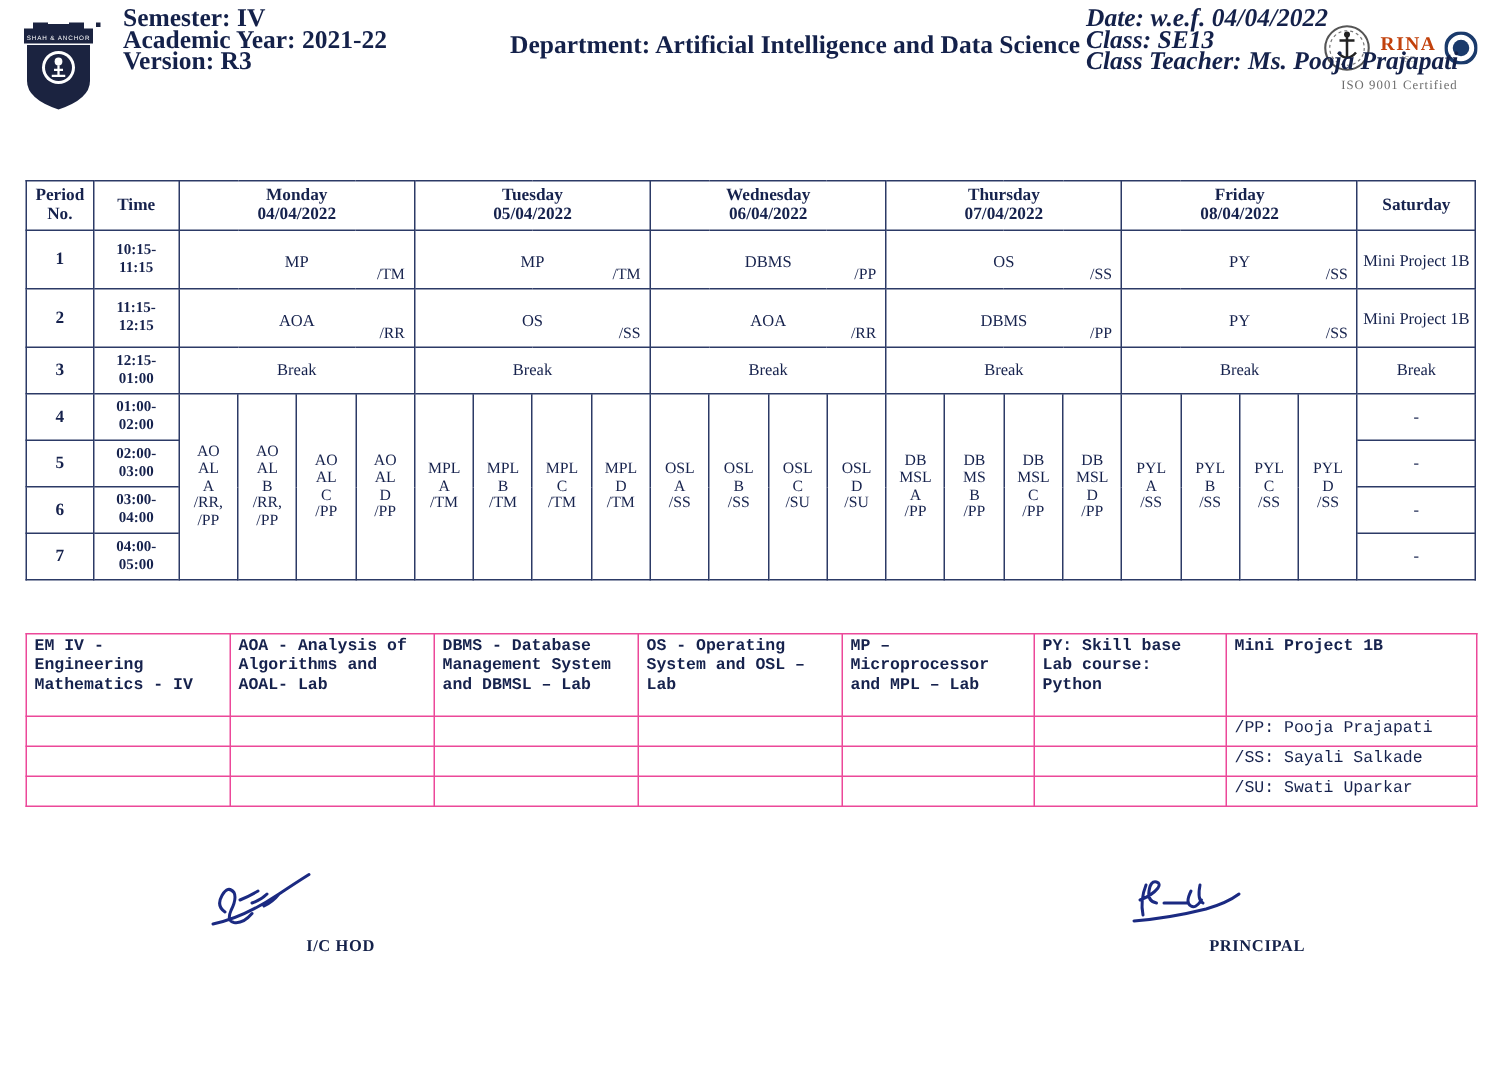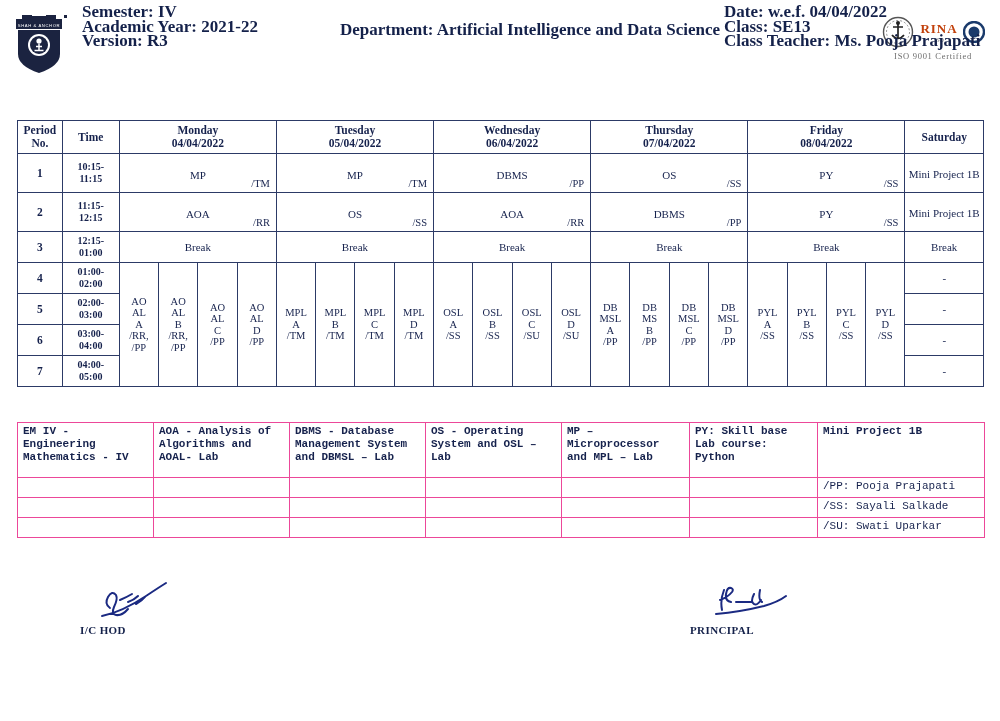--- a/index.html
+++ b/index.html
@@ -17,21 +17,21 @@
   .cert{position:absolute;right:4px;top:8px;width:126px;height:56px;text-align:center;}
   .cert-row{display:flex;align-items:center;justify-content:center;gap:5px;height:38px;}
   .cert-caption{font-size:8.5px;letter-spacing:.7px;color:#6d6d6d;font-family:"Liberation Serif",serif;}
   .trust{text-align:center;font-size:11.5px;font-weight:bold;letter-spacing:.3px;padding-top:10px;color:#16224d;}
   .college{text-align:center;font-size:23px;font-weight:bold;letter-spacing:-.1px;margin-top:3px;color:#0d1736;}
   .tt{text-align:center;font-size:12px;font-weight:bold;margin-top:3px;}
   .tt span{border-bottom:1.3px solid #16224d;padding-bottom:1px;}
   .meta{position:relative;margin-top:5px;height:44px;font-size:17px;font-weight:bold;}
   .meta-left{position:absolute;left:82px;top:0;line-height:14.5px;}
   .meta-center{position:absolute;left:340px;top:15px;}
-  .meta-right{position:absolute;left:724px;top:0;line-height:14.5px;}
+  .meta-right{position:absolute;left:724px;top:0;line-height:14.5px;font-style:italic;}
 
   
   .tt-wrap{position:absolute;left:17px;top:120px;width:967px;}
   table.grid{border-collapse:collapse;table-layout:fixed;width:967px;
              font-size:11px;font-family:"Liberation Serif",serif;color:#16224d;}
   table.grid td,table.grid th{border:1px solid #2c3a66;padding:0;text-align:center;vertical-align:middle;}
   table.grid th{font-weight:bold;font-size:11.5px;line-height:13px;padding:3px 0;}
   .col-p{width:44px;} .col-t{width:56px;}
   .day-h{line-height:13.5px;}
   .cell2{height:38px;position:relative;}
@@ -48,21 +48,21 @@
   
   .lg-wrap{position:absolute;left:17px;top:422px;width:967px;}
   table.legend{border-collapse:collapse;table-layout:fixed;width:967px;
                font-family:"Liberation Serif",serif;color:#16224d;}
   table.legend td{border:1px solid #ec4899;padding:2px 5px;font-size:11px;
                   vertical-align:top;height:15px;font-family:Liberation Mono, monospace;}
   table.legend td.hd{font-weight:bold;height:50px;line-height:13px;vertical-align:top;}
 
   
   .sig{position:absolute;top:578px;left:0;width:1000px;height:70px;}
-  .sig-block{position:absolute;text-align:left;}
+  .sig-block{position:absolute;text-align:right;}
   .sig-hod{left:80px;top:0;width:170px;}
   .sig-pri{left:690px;top:0;width:180px;}
   .sig-label{font-size:11px;font-weight:bold;letter-spacing:.4px;margin-top:-4px;}
   .ink{stroke:#1b2a82;fill:none;stroke-linecap:round;stroke-linejoin:round;}
 </style>
 </head>
 <body>
 
 <div class="header">
 

